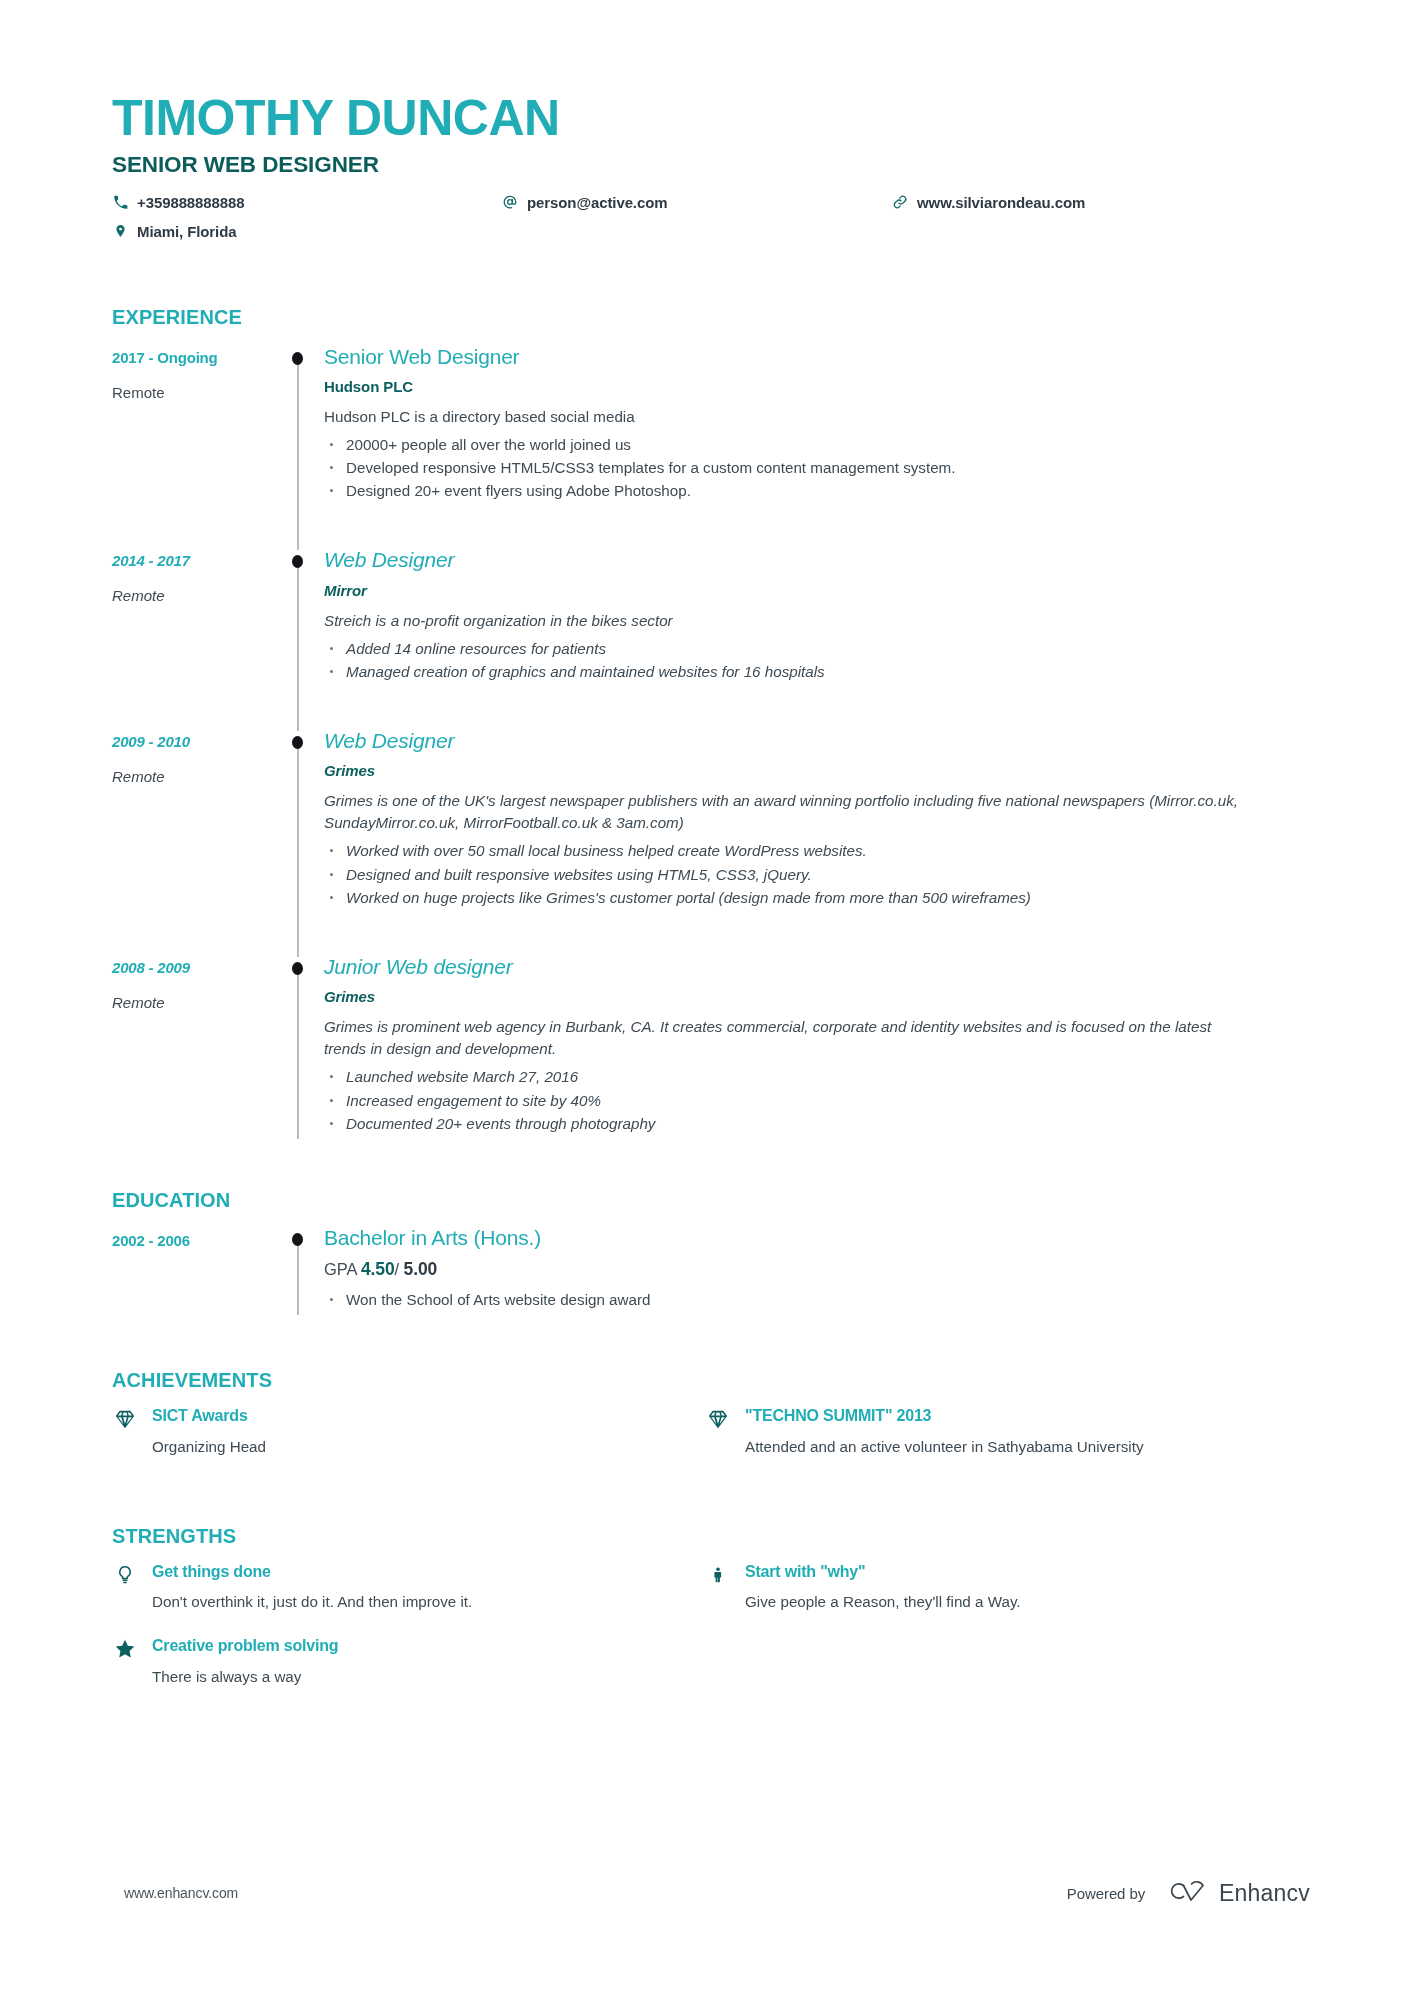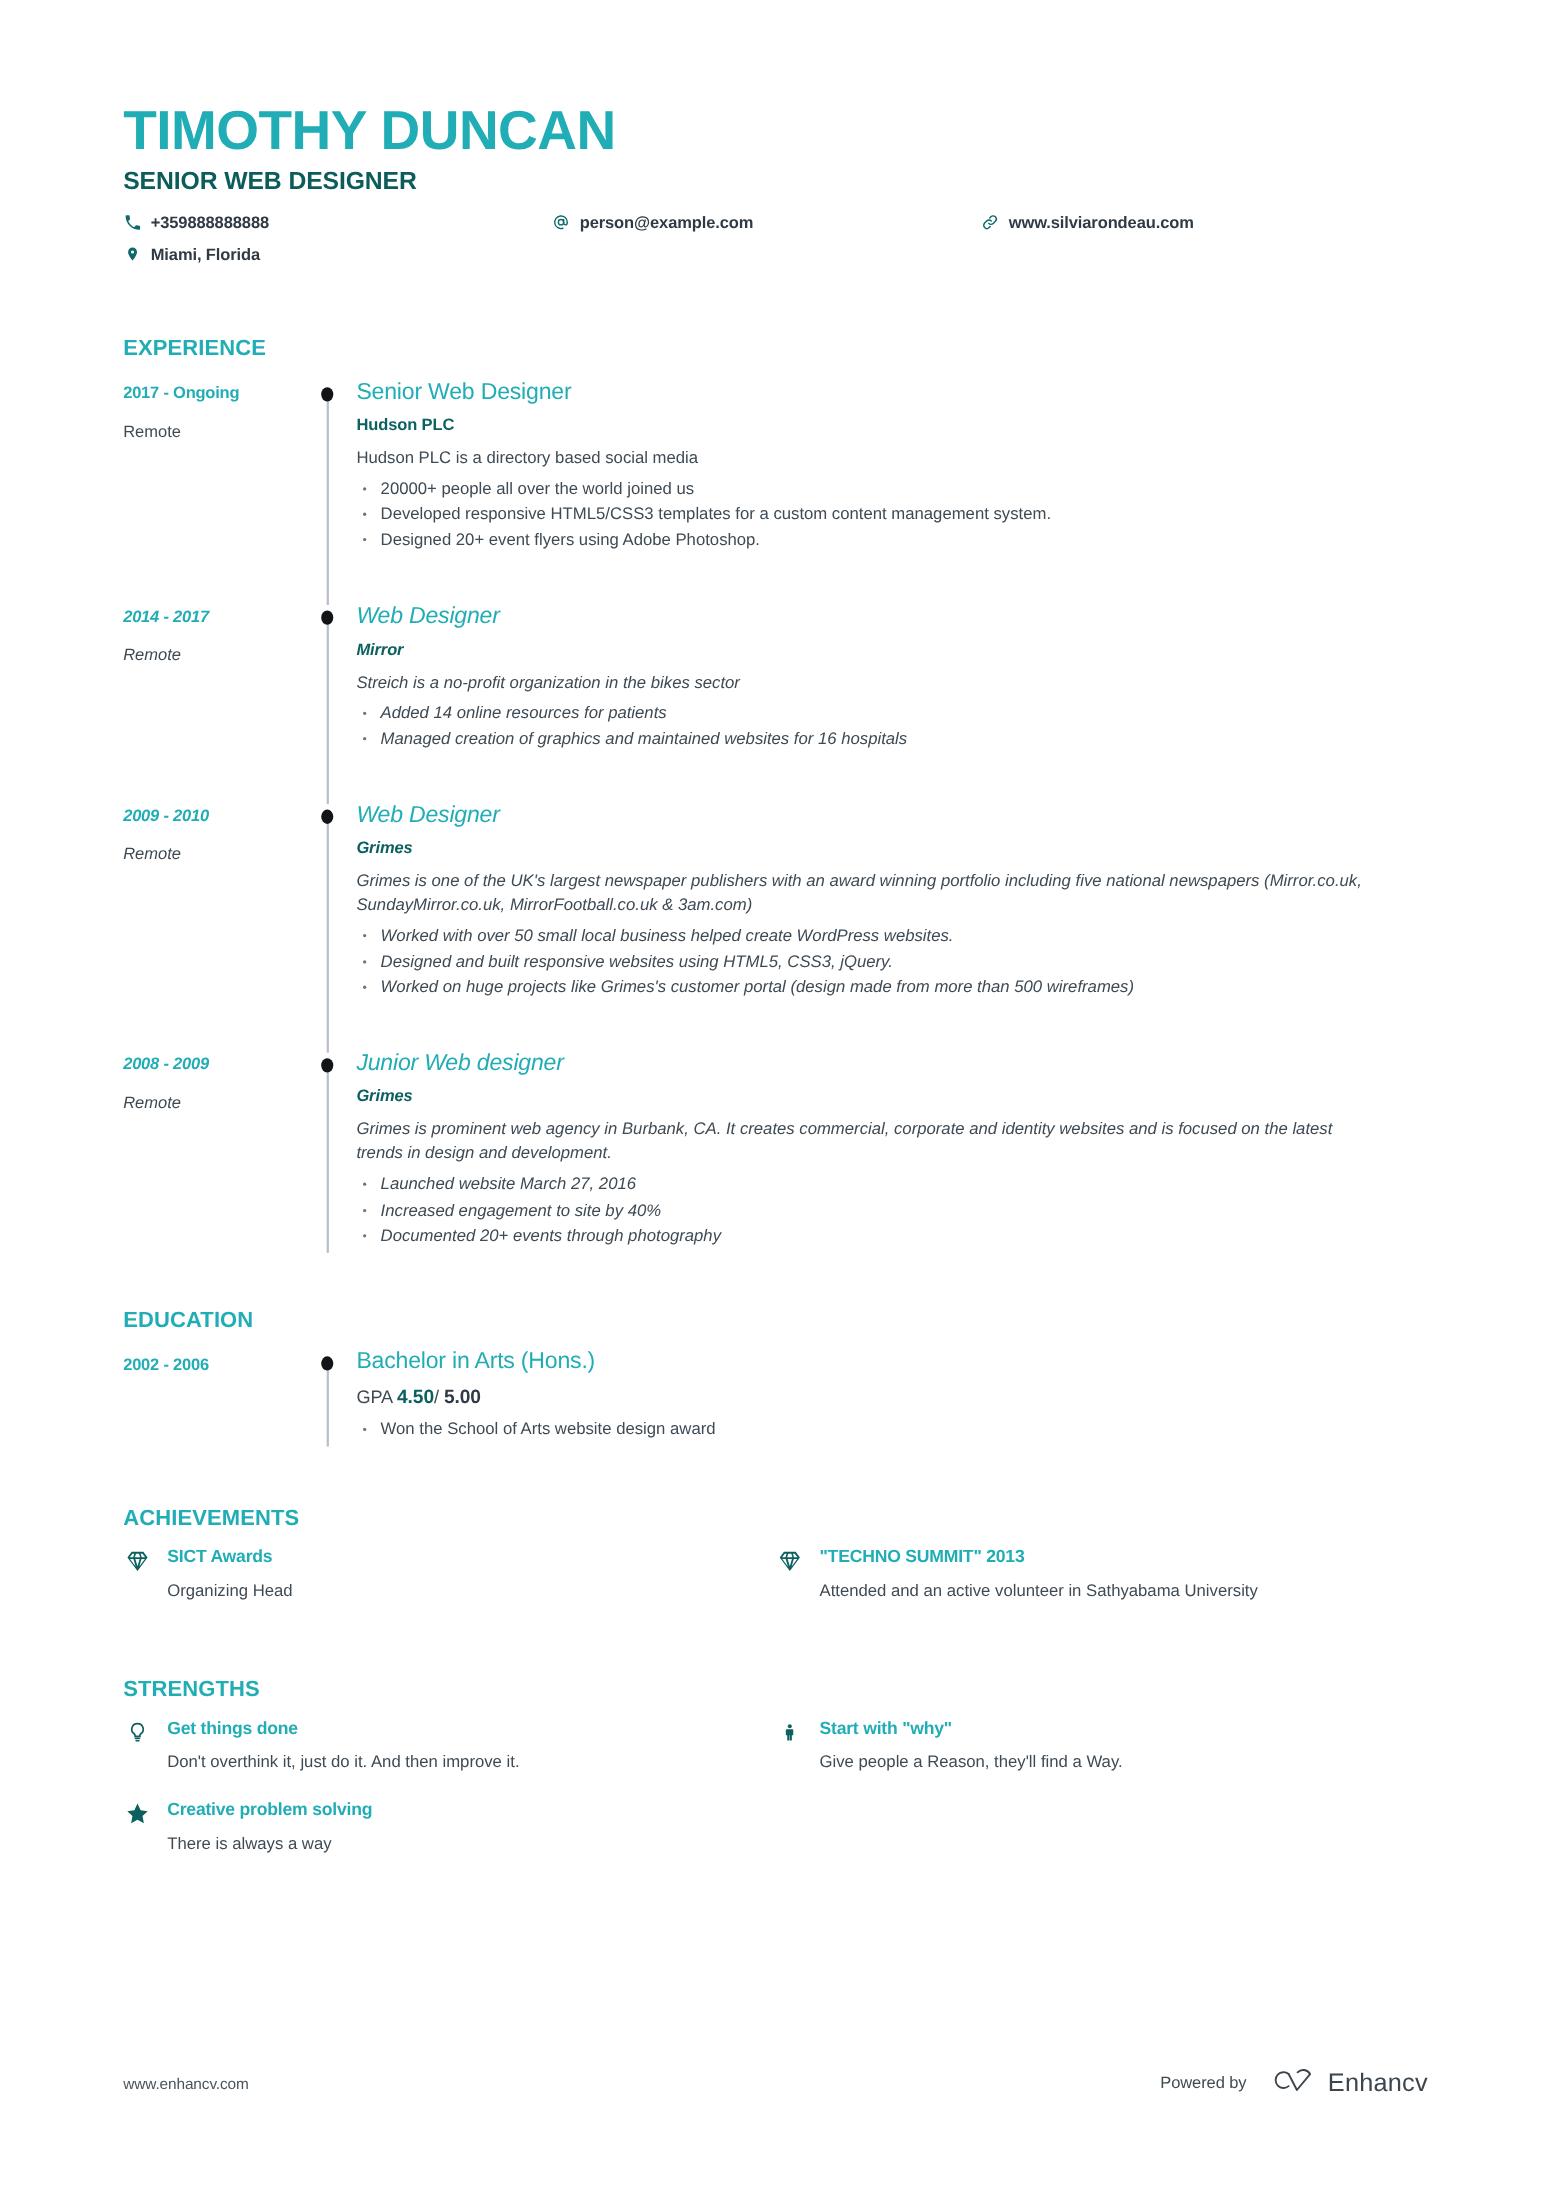--- a/index.html
+++ b/index.html
@@ -234,21 +234,21 @@
     font-size: 15.2px;
     color: #3e4a54;
     margin-top: 10px;
     line-height: 1.4;
   }
   .strengths .col-item { margin-bottom: 24px; }
 
   
   .footer {
     position: absolute;
-    left: 112px;
+    left: 124px;
     top: 1878px;
     width: 1186px;
     display: flex;
     align-items: center;
     justify-content: space-between;
   }
   .footer-url {
     font-size: 14px;
     color: #4a545d;
     letter-spacing: -0.1px;
@@ -308,21 +308,21 @@
           </div>
 
           <div class="contact-col-2">
             <div class="contact-item">
               <span class="c-icon">
                 <svg width="16" height="16" viewBox="0 0 24 24" fill="none" stroke="currentColor" stroke-width="1.9">
                   <circle cx="12" cy="12" r="3.6"></circle>
                   <path d="M15.6 8.4v4.8c0 1.5 1 2.4 2.3 2.4 1.6 0 2.7-1.4 2.7-3.6A8.6 8.6 0 1 0 14.6 20.3" stroke-linecap="round"></path>
                 </svg>
               </span>
-              <span>person@example.com</span>
+              <span>person@active.com</span>
             </div>
           </div>
 
           <div class="contact-col-3">
             <div class="contact-item">
               <span class="c-icon">
                 <svg width="16" height="16" viewBox="0 0 24 24" fill="none" stroke="currentColor" stroke-width="2" stroke-linecap="round">
                   <path d="M10.3 13.7a4.3 4.3 0 0 0 6.1 0l2.9-2.9a4.3 4.3 0 0 0-6.1-6.1l-1.5 1.5"></path>
                   <path d="M13.7 10.3a4.3 4.3 0 0 0-6.1 0l-2.9 2.9a4.3 4.3 0 0 0 6.1 6.1l1.5-1.5"></path>
                 </svg>

